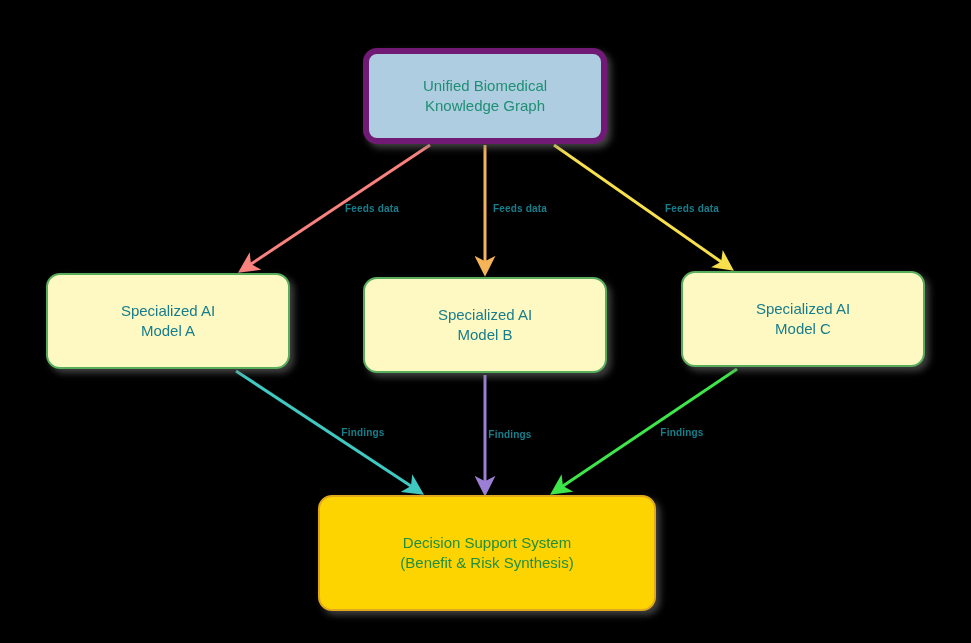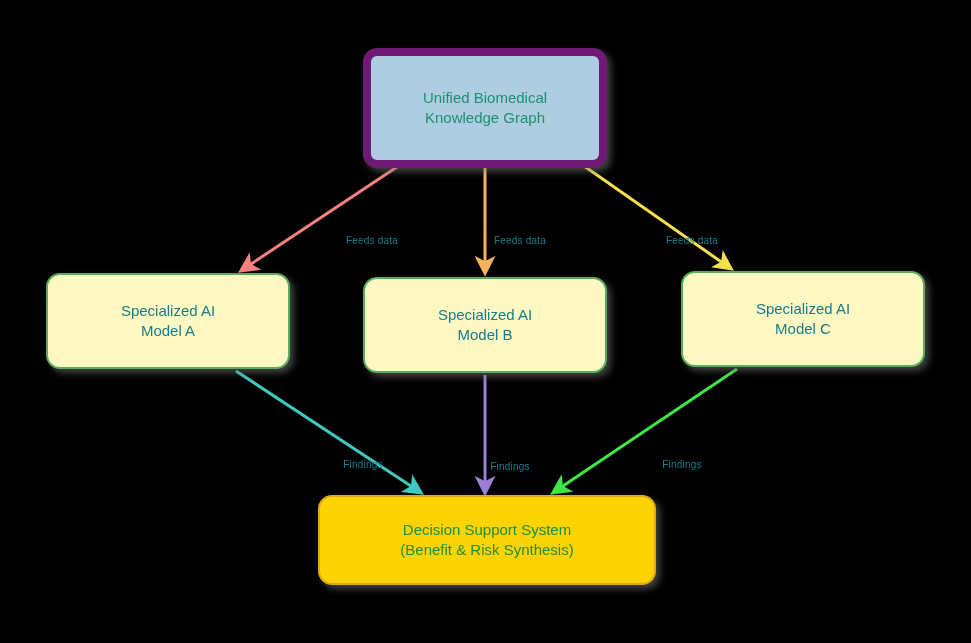--- a/index.html
+++ b/index.html
@@ -33,60 +33,59 @@
     text-align: center;
     border-radius: 14px;
     line-height: 1.32;
     white-space: pre;
     z-index: 3;
   }
   .node-kg {
     left: 363px;
     top: 48px;
     width: 244px;
-    height: 120px;
+    height: 96px;
     background: #aecde0;
-    border: 8px solid #701a75;
+    border: 6px solid #701a75;
     color: #1f8f74;
     font-size: 15px;
     box-shadow: 4px 4px 7px rgba(120,120,120,0.55);
   }
   .node-model {
     width: 244px;
     height: 96px;
     background: #fef9c3;
     border: 2px solid #58ad5c;
     color: #177d8c;
     font-size: 15px;
     box-shadow: 4px 4px 7px rgba(120,120,120,0.55);
   }
   .node-a { left: 46px; top: 273px; }
   .node-b { left: 363px; top: 277px; }
   .node-c { left: 681px; top: 271px; }
   .node-dss {
     left: 318px;
     top: 495px;
     width: 338px;
-    height: 90px;
+    height: 116px;
     background: #fdd300;
     border: 2px solid #e0a81a;
     color: #1f8f3f;
     font-size: 15px;
     box-shadow: 4px 4px 7px rgba(120,120,120,0.55);
   }
   .edge-label {
     position: absolute;
     color: #157f8c;
     font-size: 10px;
-    font-weight: normal;
+    font-weight: bold;
     letter-spacing: 0.2px;
     white-space: nowrap;
     z-index: 4;
     transform: translate(-50%, -50%);
-    margin-top: 32px;
   }
 </style>
 </head>
 <body>
 
 <div id="diagram-canvas">
 
   <svg id="edge-layer" viewBox="0 0 971 643" width="971" height="643">
     <defs>
       <marker id="ah-a" markerWidth="7" markerHeight="7" refX="5.4" refY="3.5" orient="auto" markerUnits="strokeWidth">

